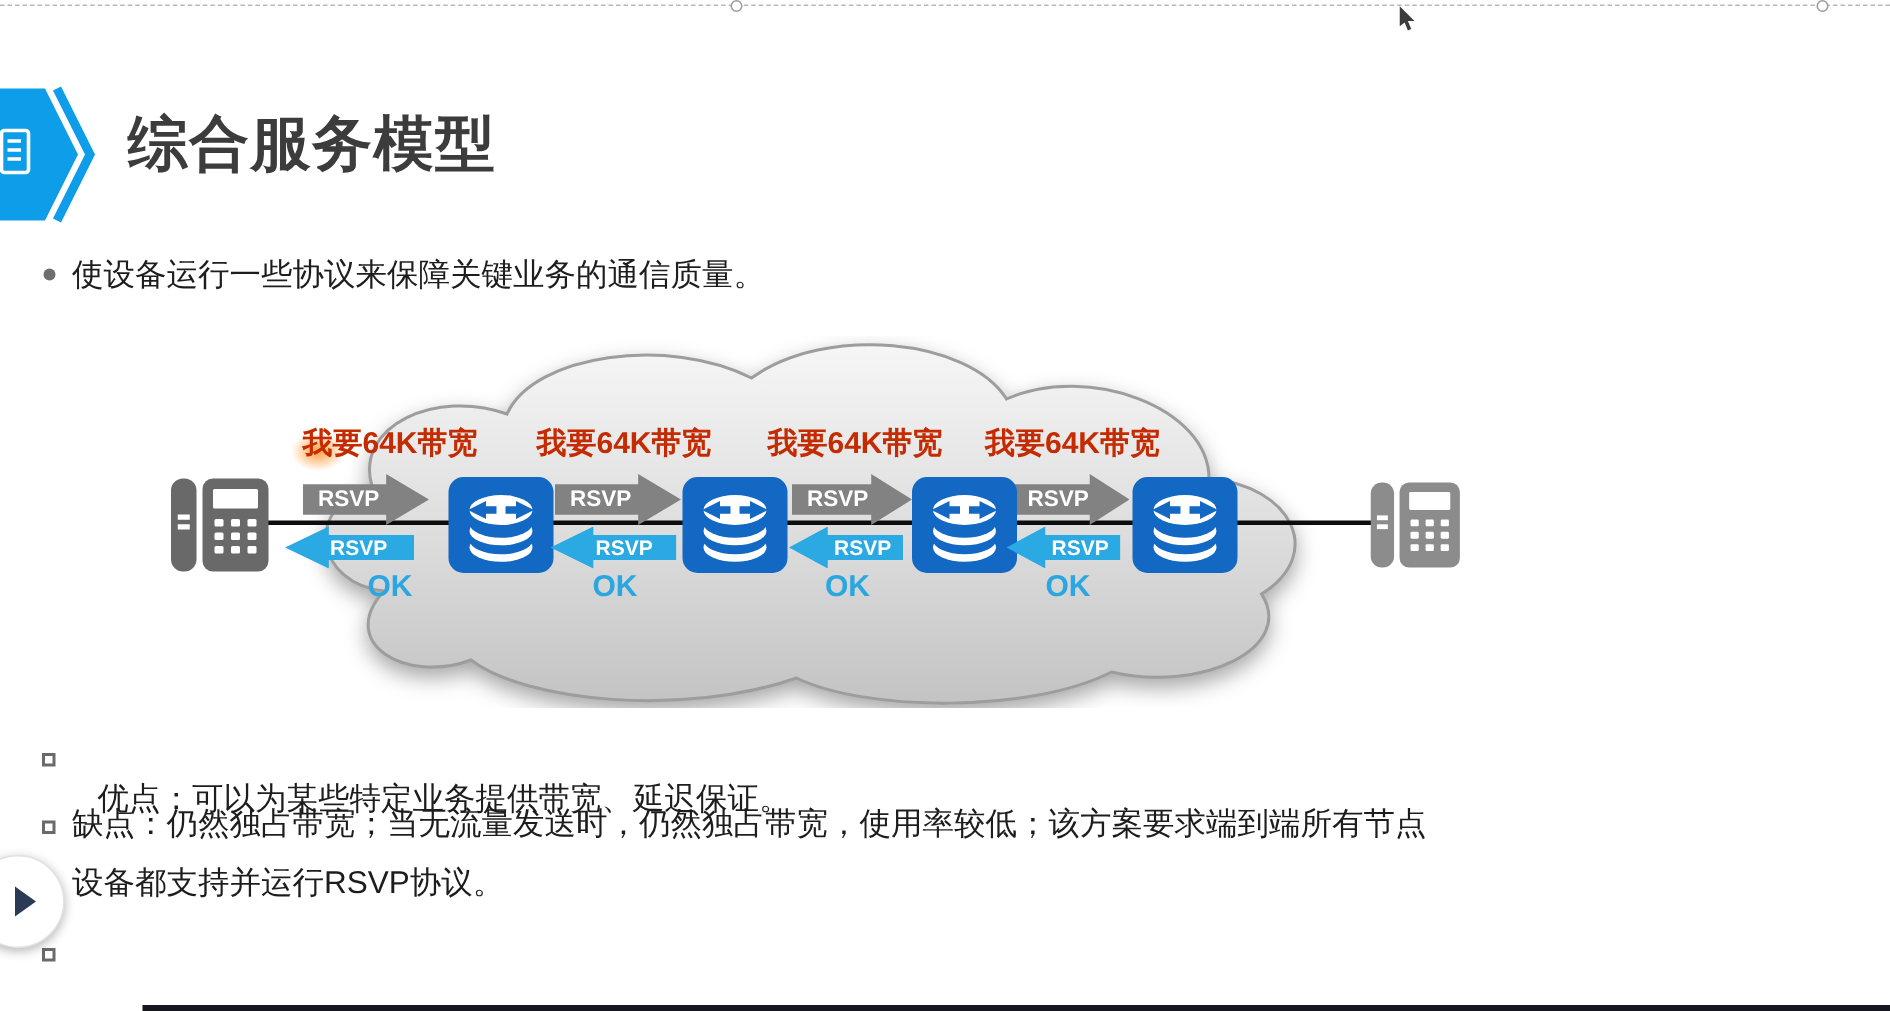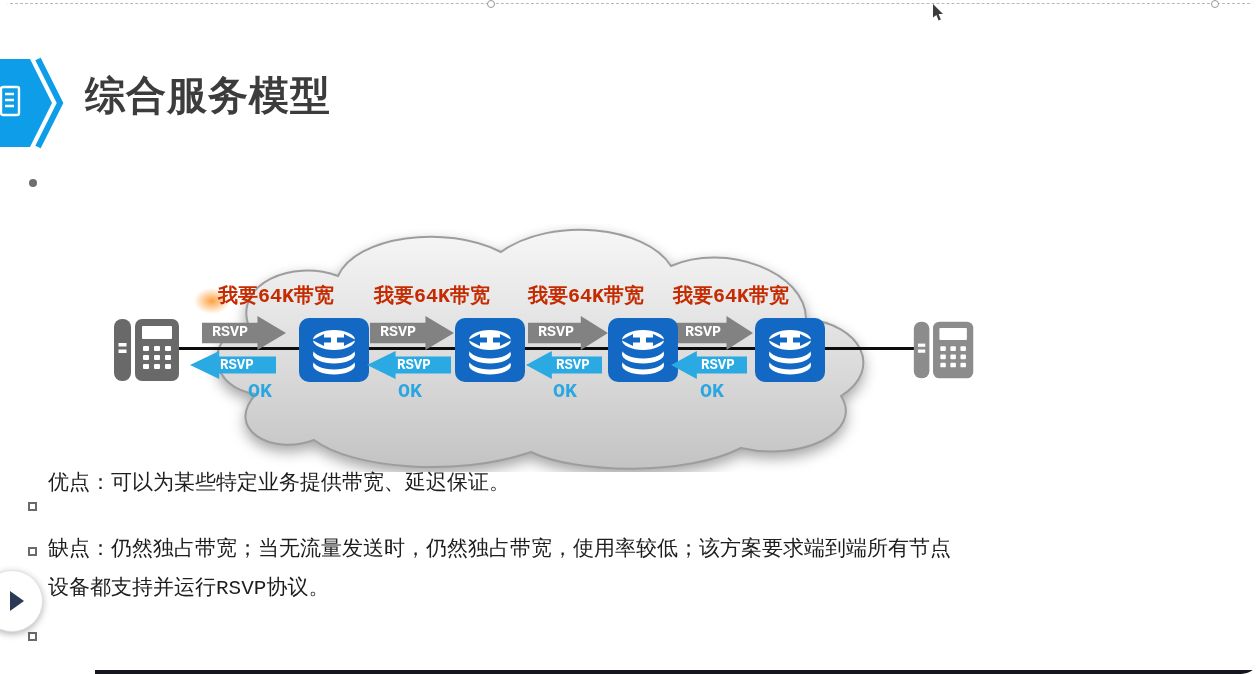--- a/index.html
+++ b/index.html
@@ -1,19 +1,19 @@
 <!DOCTYPE html>
 <html><head>
 <meta charset="utf-8">
 <style>
   * { margin:0; padding:0; box-sizing:border-box; }
   html,body { background:#fff; }
   .stage {
     position:relative; width:1260px; height:674px; overflow:hidden;
-    background:#fff; font-family:Liberation Mono, monospace;border-radius:19px;
+    background:#fff; font-family:Liberation Sans, sans-serif;
   }
   
   .sel-border { position:absolute; left:0; top:3px; width:1260px; height:0;
     border-top:1px dashed #b9b9b9; }
   .sel-handle { position:absolute; top:0; width:8px; height:8px; border-radius:50%;
     background:#fff; border:1px solid #9a9a9a; }
   
   .cursor { position:absolute; left:933px; top:4px; }
   
   .badge { position:absolute; left:0; top:57px; }
@@ -22,21 +22,21 @@
   
   .intro-dot { position:absolute; left:29px; top:179px; width:8px; height:8px;
     border-radius:50%; background:#6e6e6e; }
   .intro-text { position:absolute; left:48px; top:169px; font-size:21px; color:#1d1d1d; }
   
   .diagram { position:absolute; inset:0; }
   .cloud { position:absolute; left:156px; top:224px; }
   .glow { position:absolute; left:194px; top:288px; width:36px; height:26px;
     background:radial-gradient(closest-side, rgba(255,150,45,.9), rgba(255,150,45,0)); }
   .req { position:absolute; top:282px; width:122px; text-align:center;
-    font-size:20px; font-weight:bold; color:#c52b00; white-space:nowrap;margin-left:16px; }
+    font-size:20px; font-weight:bold; color:#c52b00; white-space:nowrap; }
   .wire { position:absolute; top:347px; height:3px; background:#0d0d0d; }
   .phone { position:absolute; top:316px; }
   .router { position:absolute; top:317px; }
   .arrow-f { position:absolute; top:316px; height:34px; background:#828282;
     clip-path:polygon(0 20%, 66% 20%, 66% 0, 100% 50%, 66% 100%, 66% 80%, 0 80%);
     color:#fff; font-size:15px; font-weight:bold; line-height:34px; padding-left:10px; }
   .arrow-b { position:absolute; top:351px; height:28px; background:#2aa9e2;
     clip-path:polygon(100% 20%, 34% 20%, 34% 0, 0 50%, 34% 100%, 34% 80%, 100% 80%);
     color:#fff; font-size:14px; font-weight:bold; line-height:28px; padding-left:30px; }
   .ok { position:absolute; top:380px; width:70px; text-align:center;
@@ -80,20 +80,21 @@
         <rect x="1" y="30" width="18" height="28" rx="2"></rect>
         <line x1="5" y1="37" x2="14" y2="37"></line>
         <line x1="5" y1="43" x2="14" y2="43"></line>
         <line x1="5" y1="49" x2="14" y2="49"></line>
       </g>
     </svg>
   </div>
   <h1 class="title">综合服务模型</h1>
 
   <span class="intro-dot"></span>
+  <div class="intro-text">使设备运行一些协议来保障关键业务的通信质量。</div>
 
   <div class="diagram">
 
     <div class="cloud">
       <svg width="740" height="248" viewBox="0 0 740 248">
         <defs>
           <linearGradient id="cg" x1="0" y1="0" x2="0" y2="1">
             <stop offset="0" stop-color="#f6f6f6"></stop>
             <stop offset="0.55" stop-color="#dcdcdc"></stop>
             <stop offset="1" stop-color="#c3c3c3"></stop>
@@ -216,21 +217,21 @@
     <div class="arrow-b" style="left:526px; width:76px;">RSVP</div>
     <div class="arrow-b" style="left:671px; width:76px;">RSVP</div>
 
     <div class="ok" style="left:225px;">OK</div>
     <div class="ok" style="left:375px;">OK</div>
     <div class="ok" style="left:530px;">OK</div>
     <div class="ok" style="left:677px;">OK</div>
   </div>
 
   <span class="sq" style="top:502px;"></span>
-  <div class="pt" style="top:464px;">优点：可以为某些特定业务提供带宽、延迟保证。</div>
+  <div class="pt" style="top:513px;margin-left:17px;">优点：可以为某些特定业务提供带宽、延迟保证。</div>
 
   <span class="sq" style="top:547px;"></span>
   <div class="pt pt3" style="top:530px;">缺点：仍然独占带宽；当无流量发送时，仍然独占带宽，使用率较低；该方案要求端到端所有节点设备都支持并运行RSVP协议。</div>
 
   <span class="sq" style="top:632px;"></span>
 
   <div class="nav-btn">
     <div class="nav-arrow"></div>
   </div>
 

